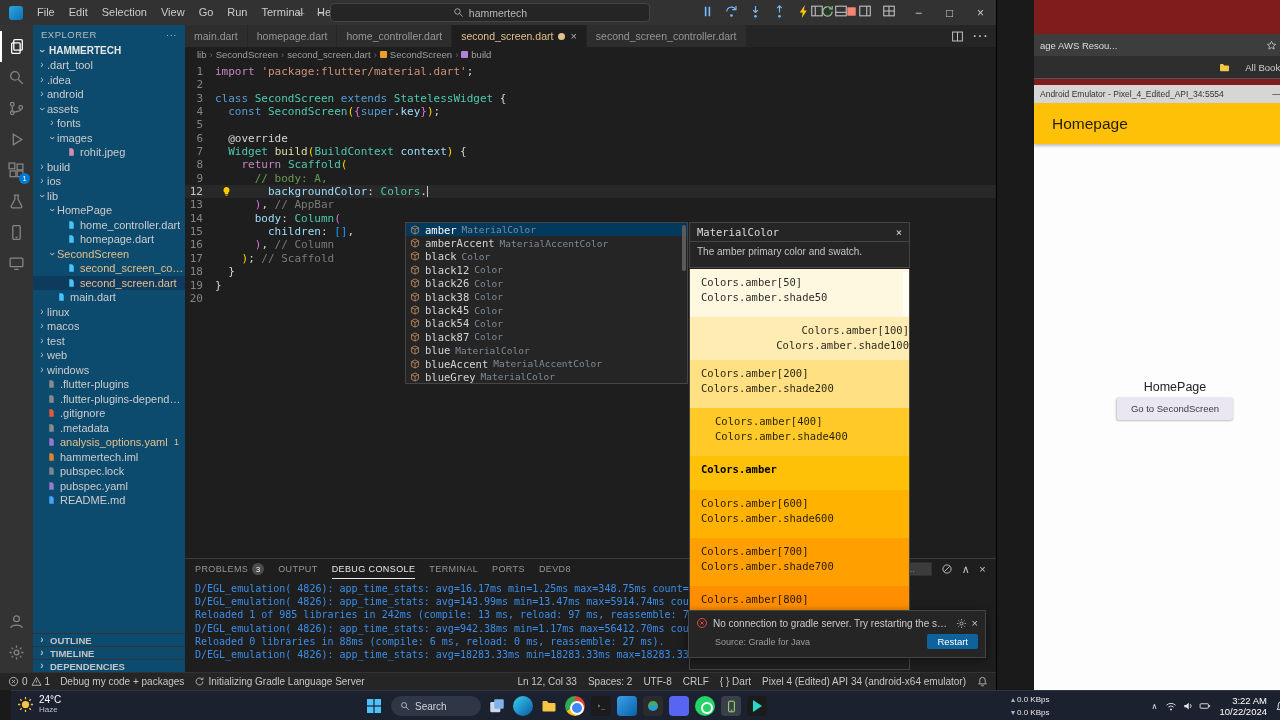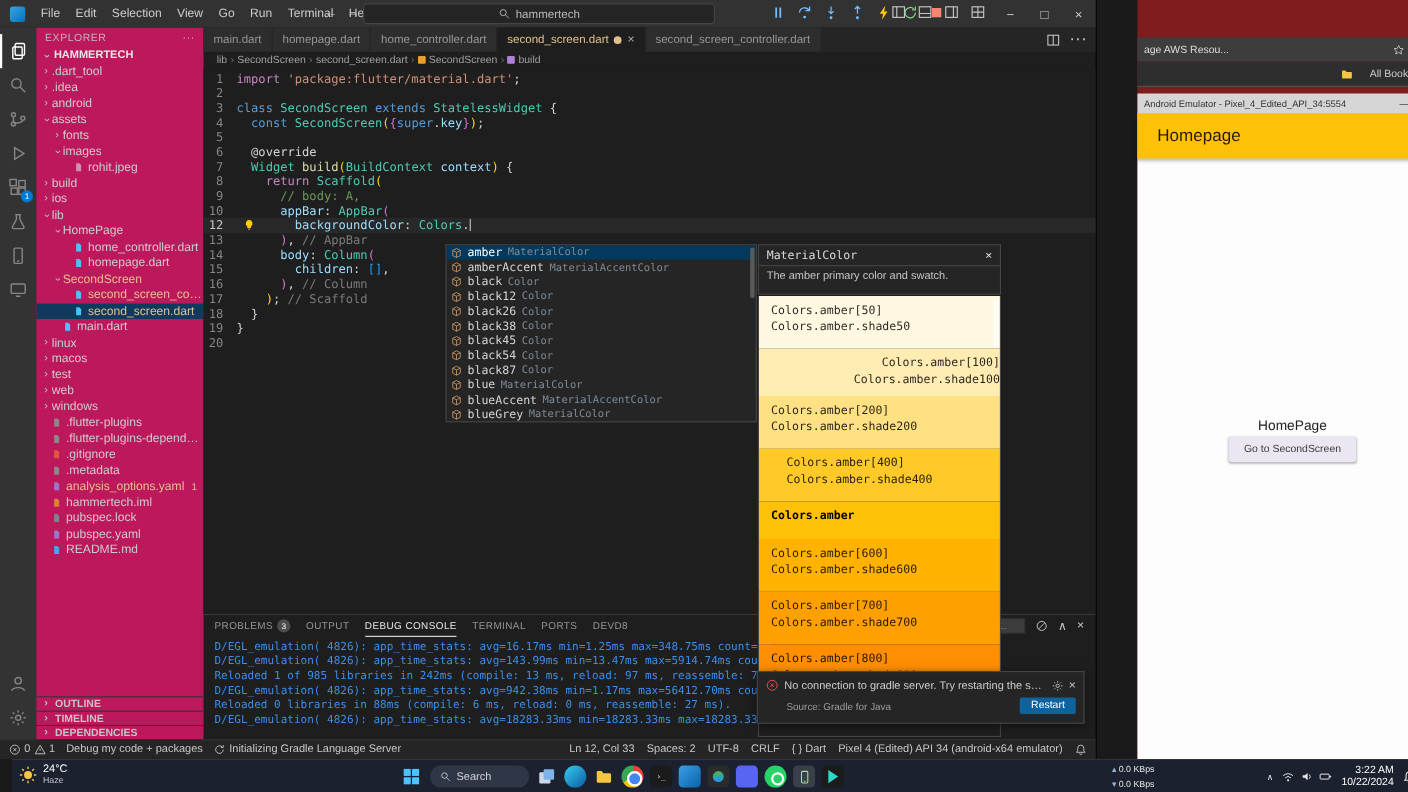--- a/index.html
+++ b/index.html
@@ -44,21 +44,21 @@
                  padding-top:6px; flex:none; }
   .act-item { position:relative; width:33px; height:31px; display:flex; align-items:center; justify-content:center;
               color:#868686; }
   .act-item .icn { width:17px; height:17px; }
   .act-item.active { color:#fff; border-left:2px solid #fff; }
   .act-badge { position:absolute; right:3px; bottom:2px; min-width:11px; height:11px; border-radius:6px;
                background:#0078d4; color:#fff; font-size:7.5px; display:flex; align-items:center; justify-content:center; }
   .act-bottom { margin-top:auto; padding-bottom:4px; display:flex; flex-direction:column; }
 
   
-  .sidebar { width:152px; background:#be185d; display:flex; flex-direction:column; font-size:11px; flex:none; min-height:0; }
+  .sidebar { width:152px; background:#0c4a6e; display:flex; flex-direction:column; font-size:11px; flex:none; min-height:0; }
   .side-header { height:18px; display:flex; align-items:center; padding:0 8px; font-size:9.5px;
                  letter-spacing:.5px; color:#bbbbbb; justify-content:space-between; flex:none; }
   .proj-row { height:15px; display:flex; align-items:center; gap:2px; padding:0 4px; font-weight:bold;
               font-size:10px; color:#e7e7e7; flex:none; }
   .tree { flex:none; overflow:hidden; }
   .tree-row { height:14.5px; display:flex; align-items:center; white-space:nowrap; color:#cccccc; }
   .tree-row.sel { background:#0e3a5e; }
   .chev { width:10px; flex:none; display:inline-block; text-align:center; color:#bdbdbd; font-size:10px; line-height:10px; }
   .chev.open { transform:rotate(90deg); }
   .ficon { width:9px; height:10px; margin-right:4px; flex:none; display:inline-flex; }
@@ -735,24 +735,20 @@
               <span class="code-text"><span class="tk-w">  </span><span class="tk-t">Widget</span><span class="tk-w"> </span><span class="tk-f">build</span><span class="tk-b1">(</span><span class="tk-t">BuildContext</span><span class="tk-w"> </span><span class="tk-v">context</span><span class="tk-b1">)</span><span class="tk-w"> {</span></span>
             </div>
             <div class="code-row">
               <span class="gutter">8</span>
               <span class="code-text"><span class="tk-w">    </span><span class="tk-c">return</span><span class="tk-w"> </span><span class="tk-t">Scaffold</span><span class="tk-b1">(</span></span>
             </div>
             <div class="code-row">
               <span class="gutter">9</span>
               <span class="code-text"><span class="tk-m">      // body: A,</span></span>
             </div>
-            <div class="code-row">
-              <span class="gutter">10</span>
-              <span class="code-text"><span class="tk-w">      </span><span class="tk-v">appBar</span><span class="tk-w">: </span><span class="tk-t">AppBar</span><span class="tk-b2">(</span></span>
-            </div>
             <div class="code-row cur">
               <span class="gutter">12</span>
               <span class="code-text"><span class="tk-w">        </span><span class="tk-v">backgroundColor</span><span class="tk-w">: </span><span class="tk-t">Colors</span><span class="tk-w">.</span><span class="caret"></span></span>
               <span class="bulb icn">
                 <svg viewBox="0 0 16 16">
                   <path d="M8 1.5a4.5 4.5 0 012.5 8.2V12h-5V9.7A4.5 4.5 0 018 1.5z" fill="#ffcc00" stroke="none"></path>
                   <path d="M6.5 13.5h3" stroke="#ffcc00"></path>
                 </svg>
               </span>
             </div>

